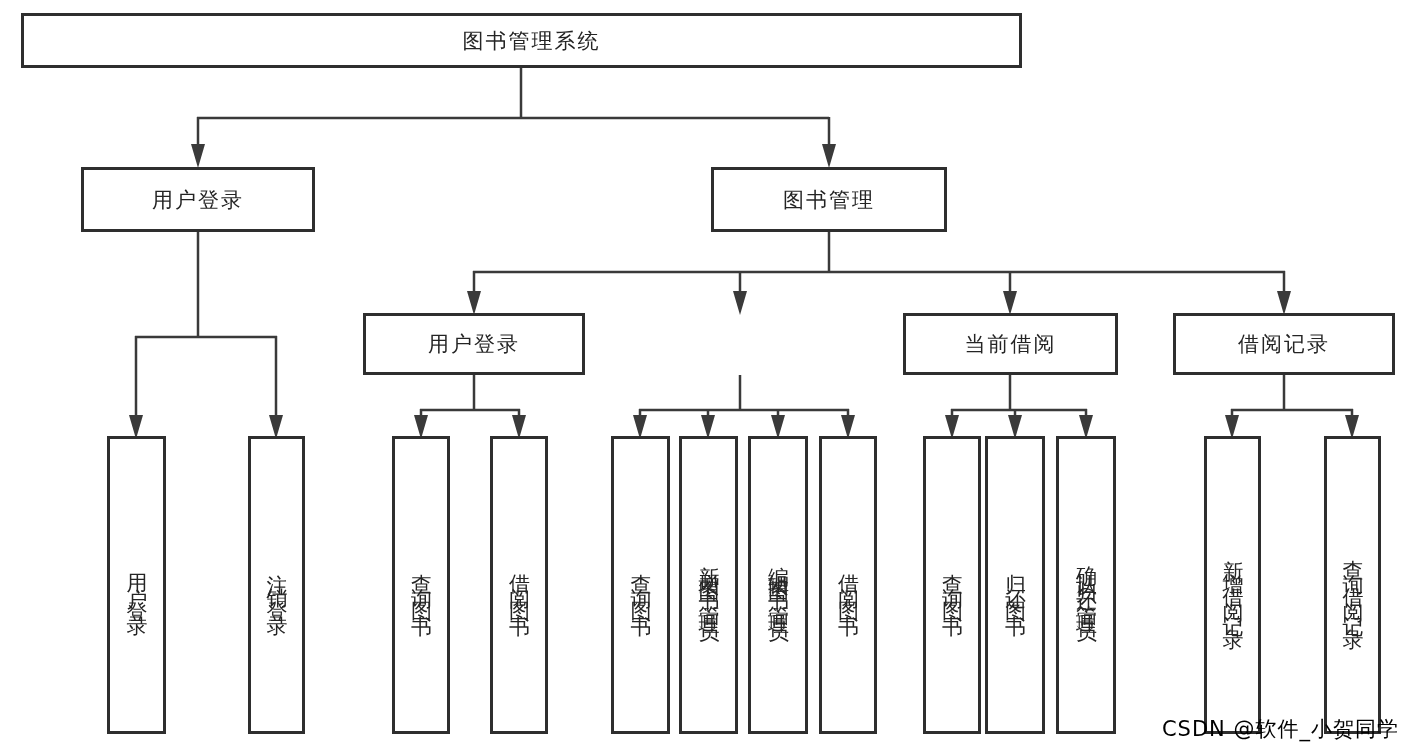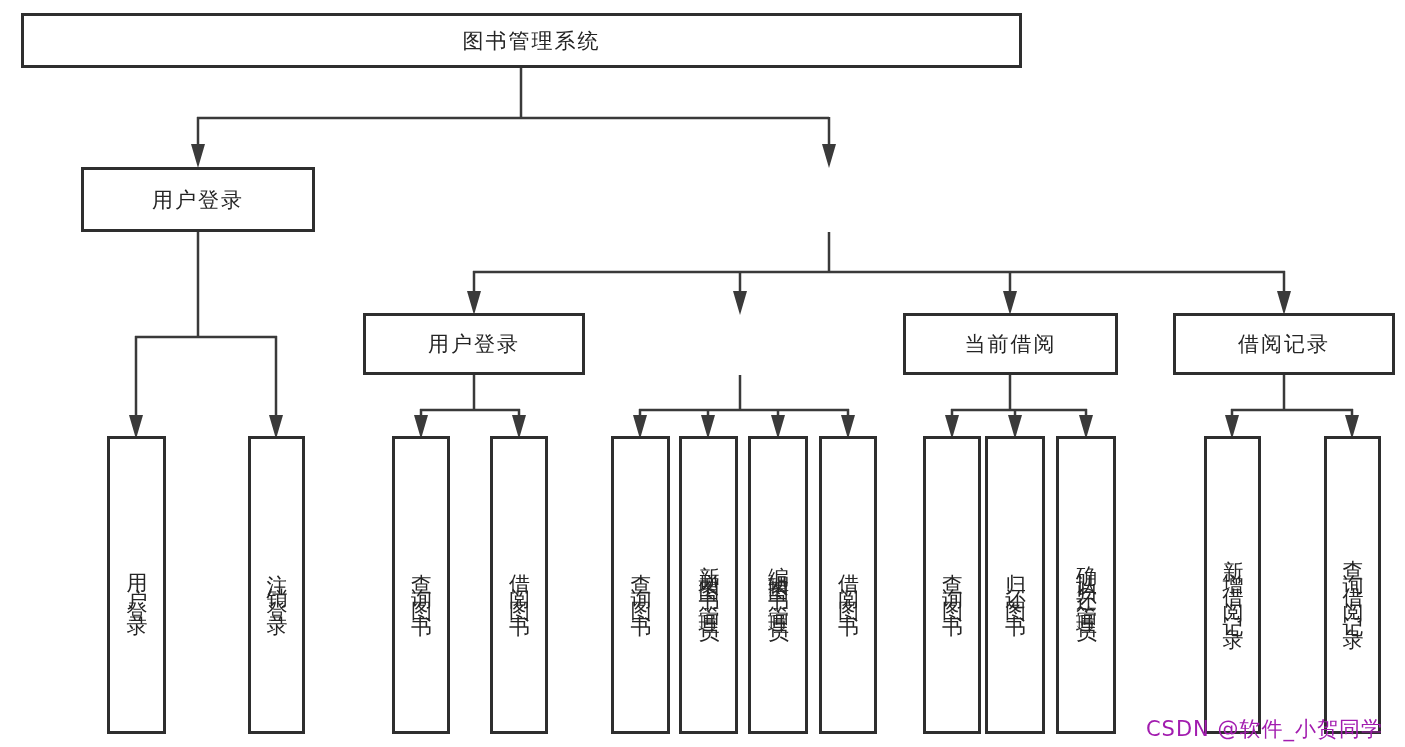--- a/index.html
+++ b/index.html
@@ -42,24 +42,24 @@
     font-size: 21px;
     letter-spacing: 14px;
     line-height: 1;
     white-space: nowrap;
   }
   .vbox.long span {
     letter-spacing: 8px;
   }
   #watermark {
     position: absolute;
-    right: 22px;
+    right: 6px;
     bottom: 4px;
     font-size: 21px;
-    color: #a21caf;
+    color: #000000;
     letter-spacing: 1px;
     z-index: 5;
     white-space: nowrap;
   }
 </style>
 </head>
 <body>
 
 <div id="stage">
 
@@ -132,20 +132,23 @@
     </g>
   </svg>
 
   <div class="node hbox" style="left:21px; top:13px; width:1001px; height:55px;padding-left:20px;">
     <span>图书管理系统</span>
   </div>
 
   <div class="node hbox" style="left:81px; top:167px; width:234px; height:65px;">
     <span>用户登录</span>
   </div>
+  <div class="node hbox" style="left:711px; top:167px; width:236px; height:65px;">
+    <span>图书管理</span>
+  </div>
 
   <div class="node hbox" style="left:363px; top:313px; width:222px; height:62px;">
     <span>用户登录</span>
   </div>
   <div class="node hbox" style="left:903px; top:313px; width:215px; height:62px;">
     <span>当前借阅</span>
   </div>
   <div class="node hbox" style="left:1173px; top:313px; width:222px; height:62px;">
     <span>借阅记录</span>
   </div>

